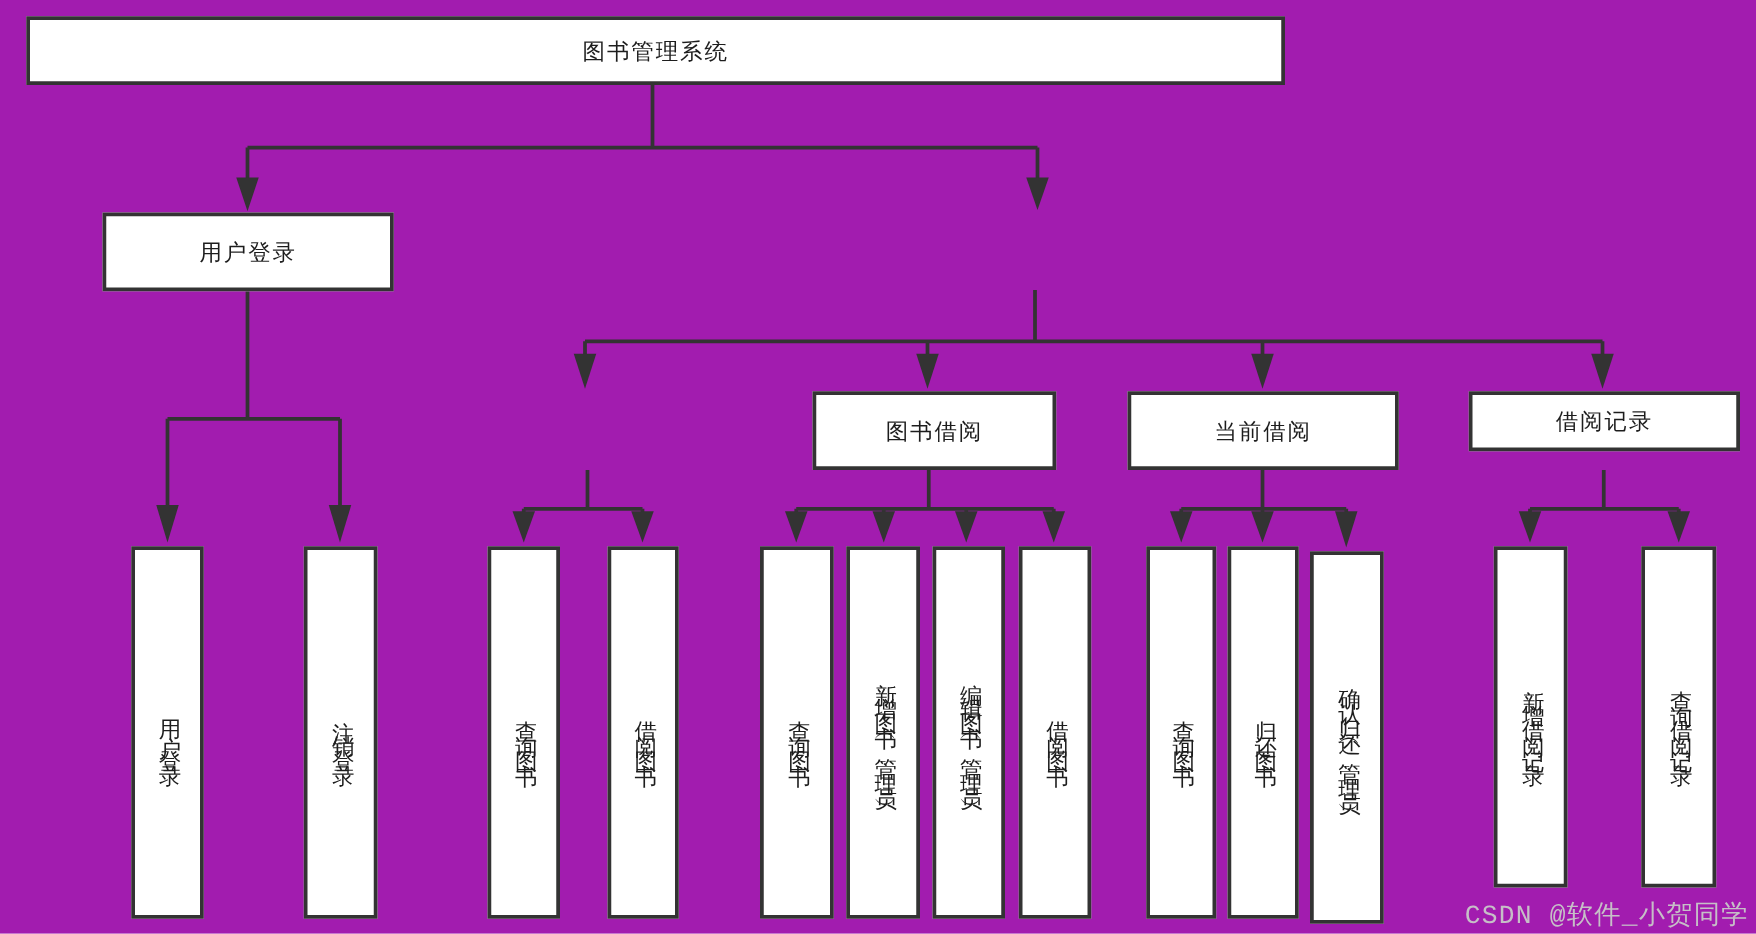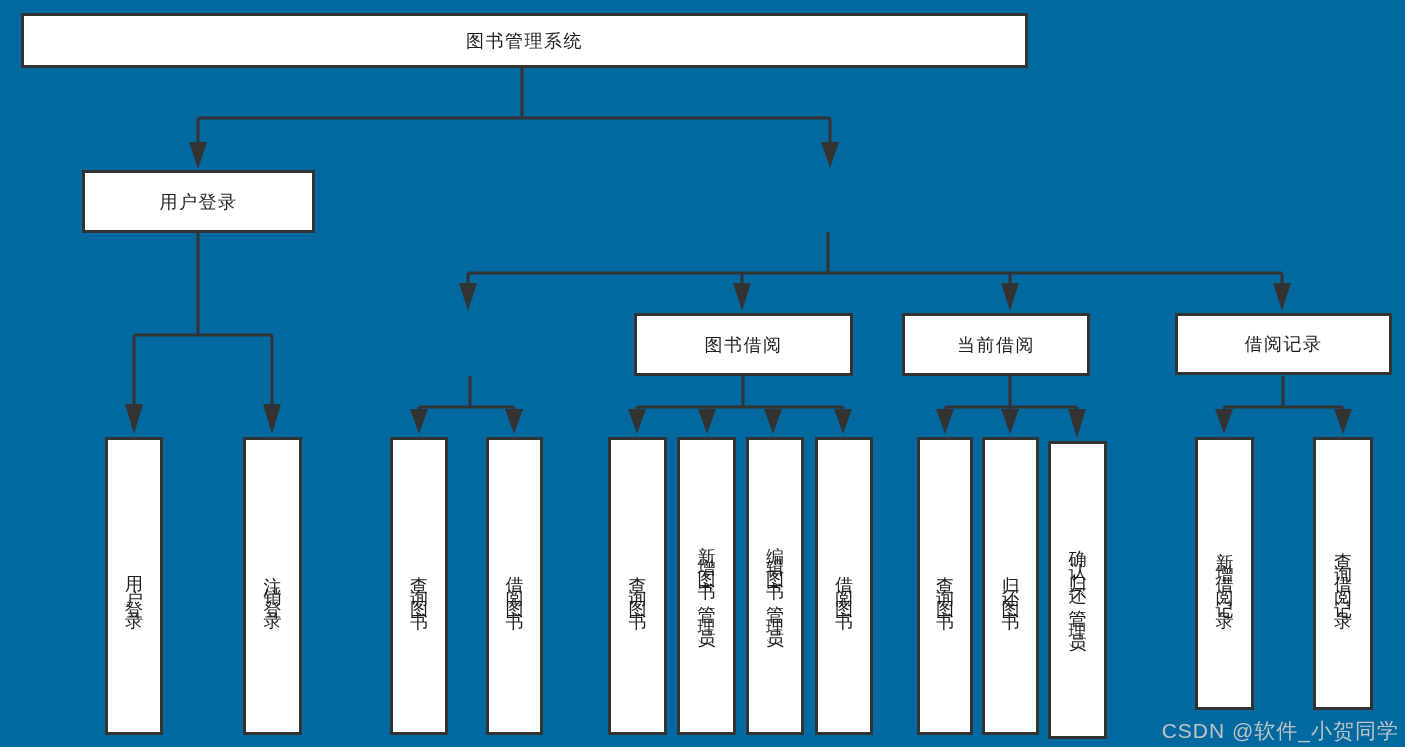--- a/index.html
+++ b/index.html
@@ -1,18 +1,18 @@
 <!DOCTYPE html>
 <html><head>
 <meta charset="utf-8">
 <style>
   html,body{margin:0;padding:0;background:#ffffff;}
   .stage{
-    position:relative;width:1405px;height:747px;background:#0369a1;
-    font-family:Liberation Sans, sans-serif;overflow:hidden;
+    position:relative;width:1405px;height:747px;background:#a21caf;
+    font-family:Liberation Mono, monospace;overflow:hidden;
   }
   .wires{position:absolute;left:0;top:0;width:1405px;height:747px;}
   .box{
     position:absolute;box-sizing:border-box;background:#ffffff;
     border:3px solid #333333;display:flex;align-items:center;justify-content:center;
     color:#1d1d1d;font-size:18px;letter-spacing:1.5px;white-space:nowrap;z-index:2;
   }
   .box.v{letter-spacing:0;}
   .box.v .lbl{
     writing-mode:vertical-rl;text-orientation:mixed;
@@ -62,27 +62,27 @@
   </svg>
 
   <div class="box" style="left:21px;top:13px;width:1007px;height:55px">
     <span class="lbl">图书管理系统</span>
   </div>
 
   <div class="box" style="left:82px;top:170px;width:233px;height:63px">
     <span class="lbl">用户登录</span>
   </div>
 
-  <div class="box" style="left:634px;top:313px;width:219px;height:63px">
+  <div class="box" style="left:650px;top:313px;width:195px;height:63px">
     <span class="lbl">图书借阅</span>
   </div>
-  <div class="box" style="left:902px;top:313px;width:188px;height:63px">
+  <div class="box" style="left:902px;top:313px;width:217px;height:63px">
     <span class="lbl">当前借阅</span>
   </div>
-  <div class="box" style="left:1175px;top:313px;width:217px;height:62px">
+  <div class="box" style="left:1175px;top:313px;width:217px;height:48px">
     <span class="lbl">借阅记录</span>
   </div>
 
   <div class="box v" style="left:105px;top:437px;width:58px;height:298px">
     <span class="lbl">用户登录</span>
   </div>
   <div class="box v" style="left:243px;top:437px;width:59px;height:298px">
     <span class="lbl">注销登录</span>
   </div>
 

